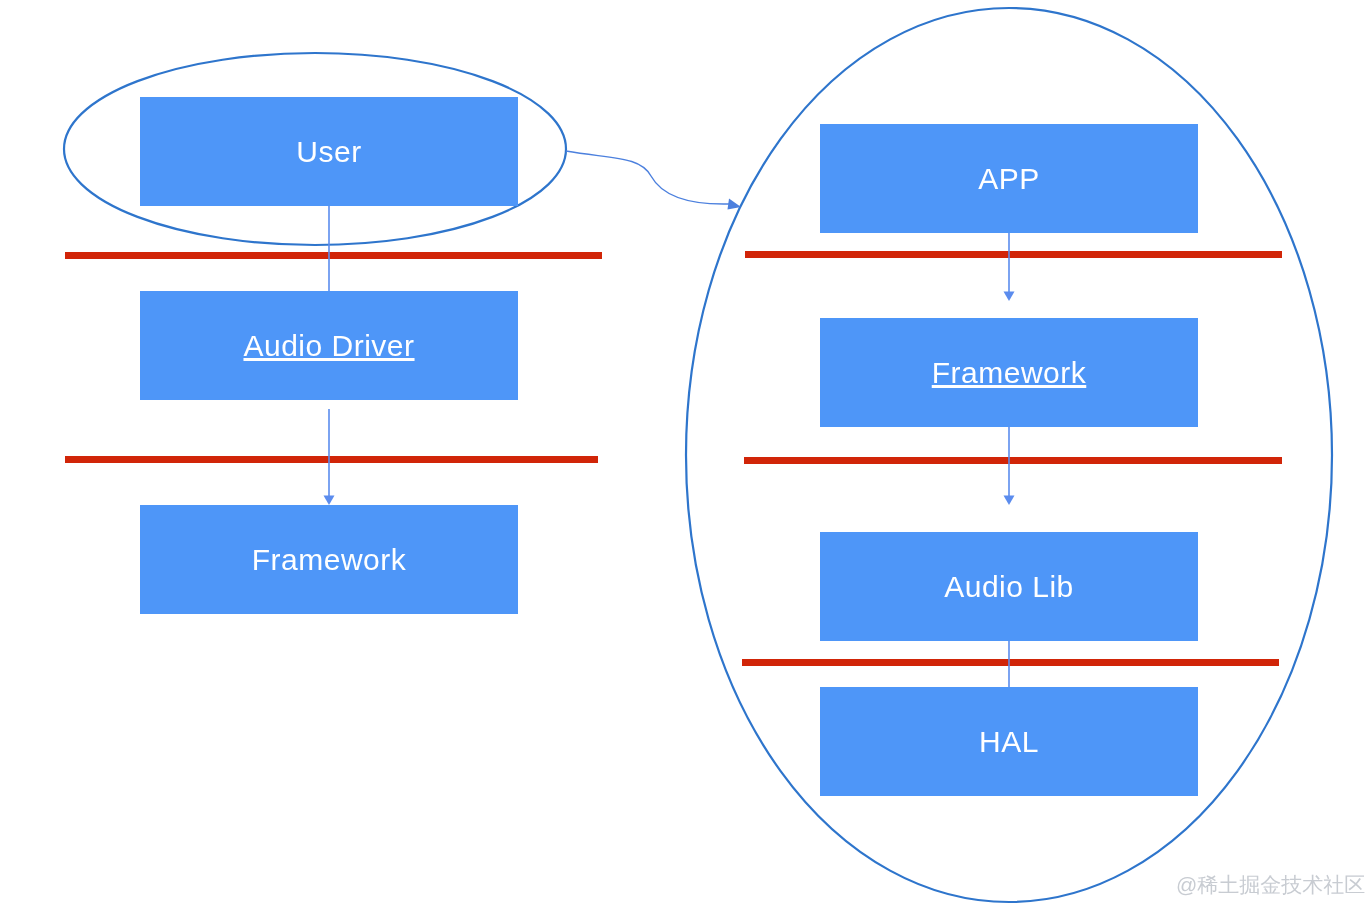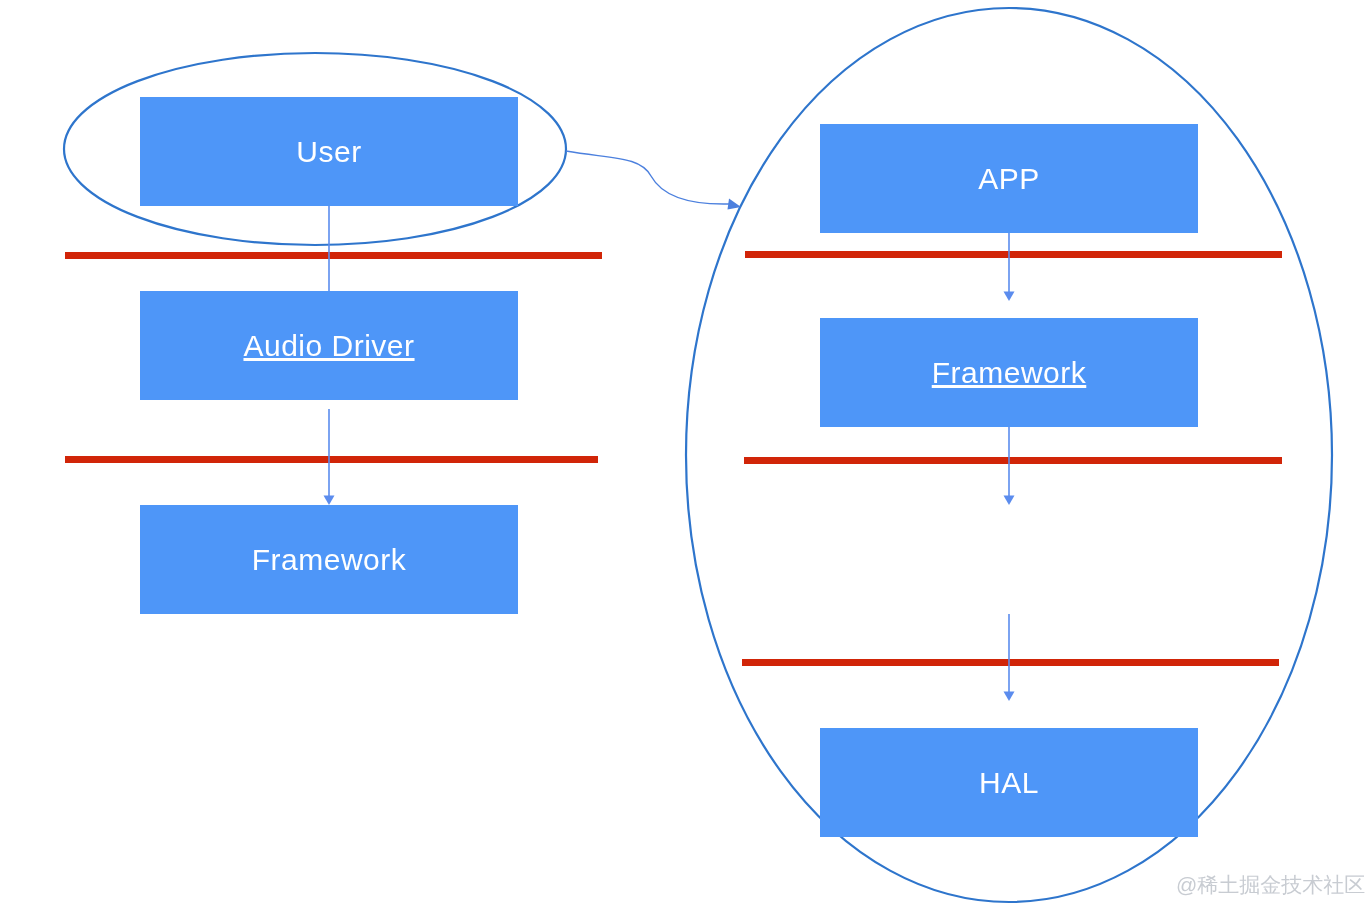--- a/index.html
+++ b/index.html
@@ -69,21 +69,21 @@
     justify-content: center;
     font-size: 30px;
     letter-spacing: 0.5px;
     user-select: none;
   }
   .col-left  { left: 140px; }
   .col-right { left: 820px; margin-top: 27px; }
   .row-1 { top: 97px; }
   .row-2 { top: 291px; text-decoration: underline; }
   .row-3 { top: 505px; }
-  .row-4 { top: 701px; text-align: center; }
+  .row-4 { top: 660px; text-align: center; }
   .watermark {
     position: absolute;
     left: 1176px;
     top: 871px;
     font-size: 21px;
     color: var(--watermark_color);
     white-space: nowrap;
     text-align: center;
   }
 </style>
@@ -131,16 +131,17 @@
       <polygon class="curve-head" points="741,207 729,198.5 727.5,209.5"></polygon>
     </g>
   </svg>
 
   <div class="box col-left row-1">User</div>
   <div class="box col-left row-2">Audio Driver</div>
   <div class="box col-left row-3">Framework</div>
 
   <div class="box col-right row-1">APP</div>
   <div class="box col-right row-2">Framework</div>
+  <div class="box col-right row-3">Audio Lib</div>
   <div class="box col-right row-4">HAL</div>
 
   <div class="watermark">@稀土掘金技术社区</div>
 </div>
 
 </body></html>

